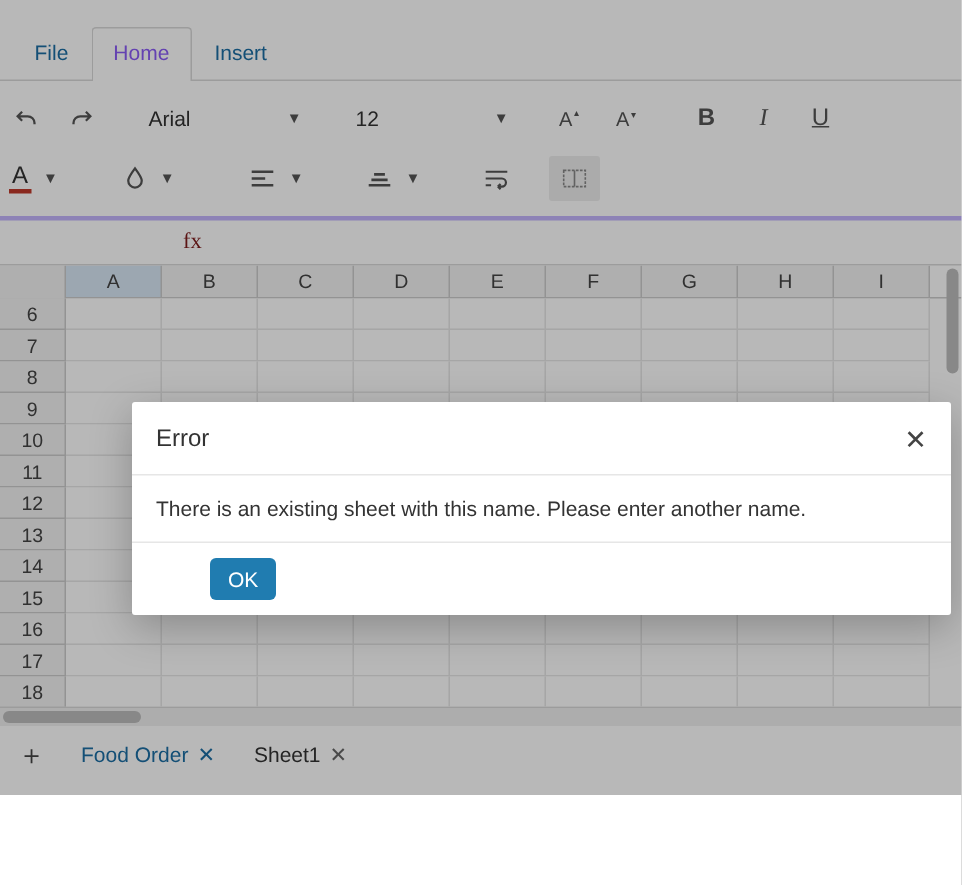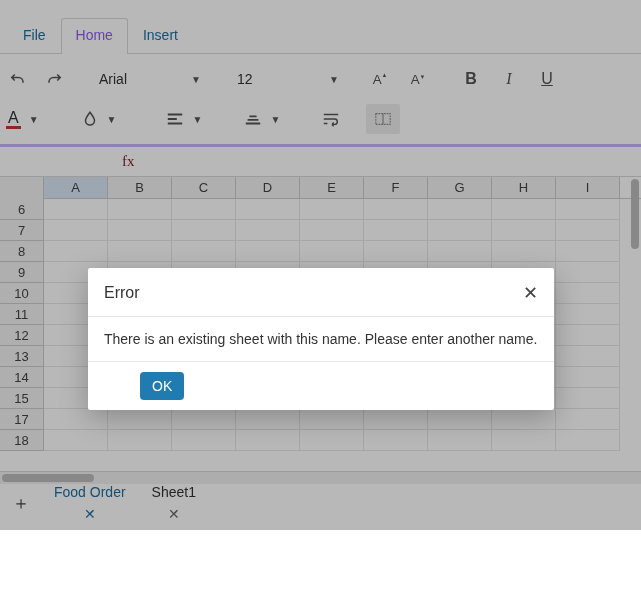--- a/index.html
+++ b/index.html
@@ -194,34 +194,33 @@
     display:flex; align-items:center;
     height: 38px;
     padding: 0 8px;
     gap: 14px;
   }
   .sheet-tab {
     display:flex; align-items:center; gap:6px;
     font-size: 14px;
     padding: 4px 6px;
     cursor: pointer;
-    flex-direction: column;
   }
   .sheet-tab.active { color: #1c6ea4; font-weight: 500; }
   .sheet-tab .close { font-size: 14px; color: #1c6ea4; cursor:pointer; }
   .sheet-tab.plain { color:#333; }
   .sheet-tab.plain .close { color:#666; }
   .plus-btn { font-size: 18px; color:#444; cursor:pointer; padding:0 4px; }
 
   
   .modal {
     position: absolute;
     left: 88px;
     top: 268px;
-    width: 466px;
+    width: 546px;
     background: #fff;
     border-radius: 2px;
     box-shadow: 0 8px 28px rgba(0,0,0,0.25);
     z-index: 100;
     font-size: 14px;
     color: #333;
   }
   .modal-header {
     display:flex; align-items:center; justify-content:space-between;
     padding: 14px 16px 12px 16px;
@@ -481,20 +480,32 @@
           <div class="cell"></div>
           <div class="cell"></div>
           <div class="cell"></div>
           <div class="cell"></div>
           <div class="cell"></div>
           <div class="cell"></div>
           <div class="cell"></div>
           <div class="cell"></div>
         </div>
         <div class="row">
+          <div class="row-h">16</div>
+          <div class="cell"></div>
+          <div class="cell"></div>
+          <div class="cell"></div>
+          <div class="cell"></div>
+          <div class="cell"></div>
+          <div class="cell"></div>
+          <div class="cell"></div>
+          <div class="cell"></div>
+          <div class="cell"></div>
+        </div>
+        <div class="row">
           <div class="row-h">17</div>
           <div class="cell"></div>
           <div class="cell"></div>
           <div class="cell"></div>
           <div class="cell"></div>
           <div class="cell"></div>
           <div class="cell"></div>
           <div class="cell"></div>
           <div class="cell"></div>
           <div class="cell"></div>

